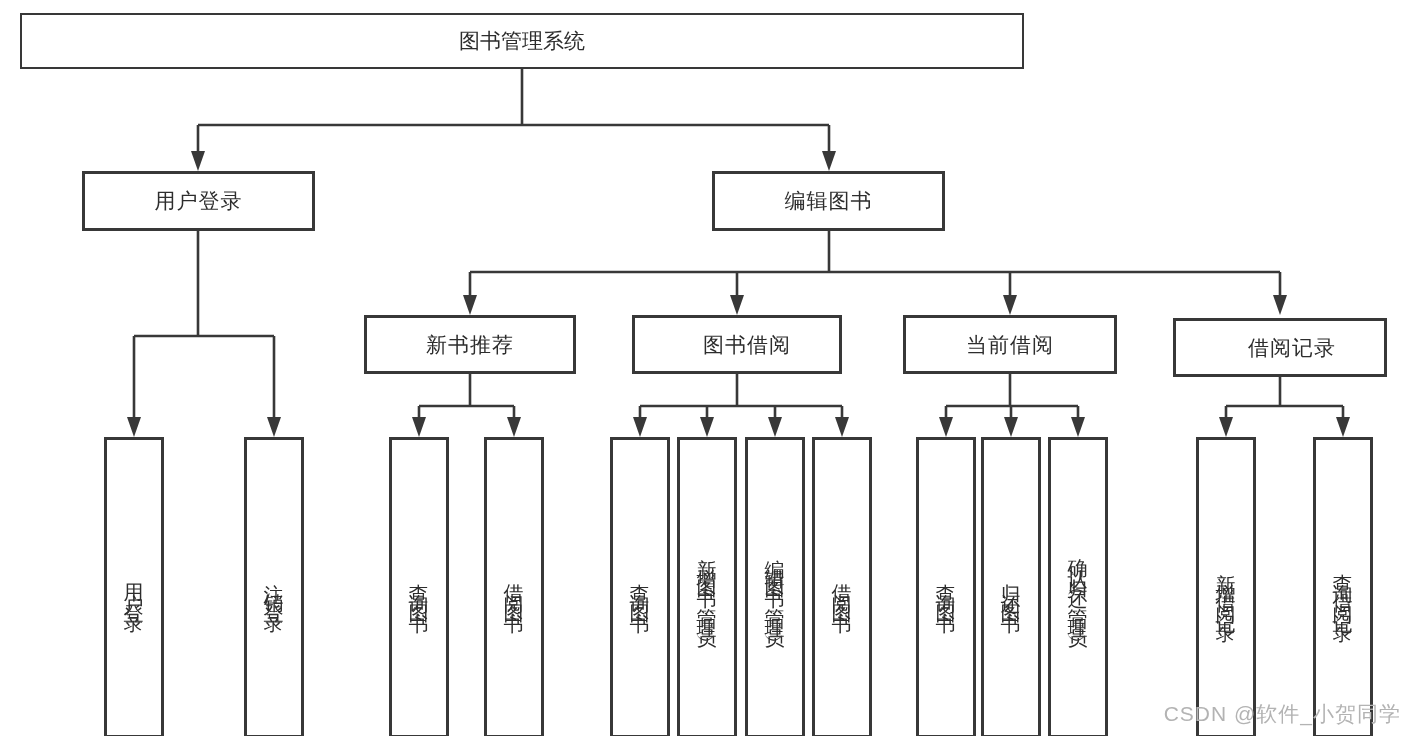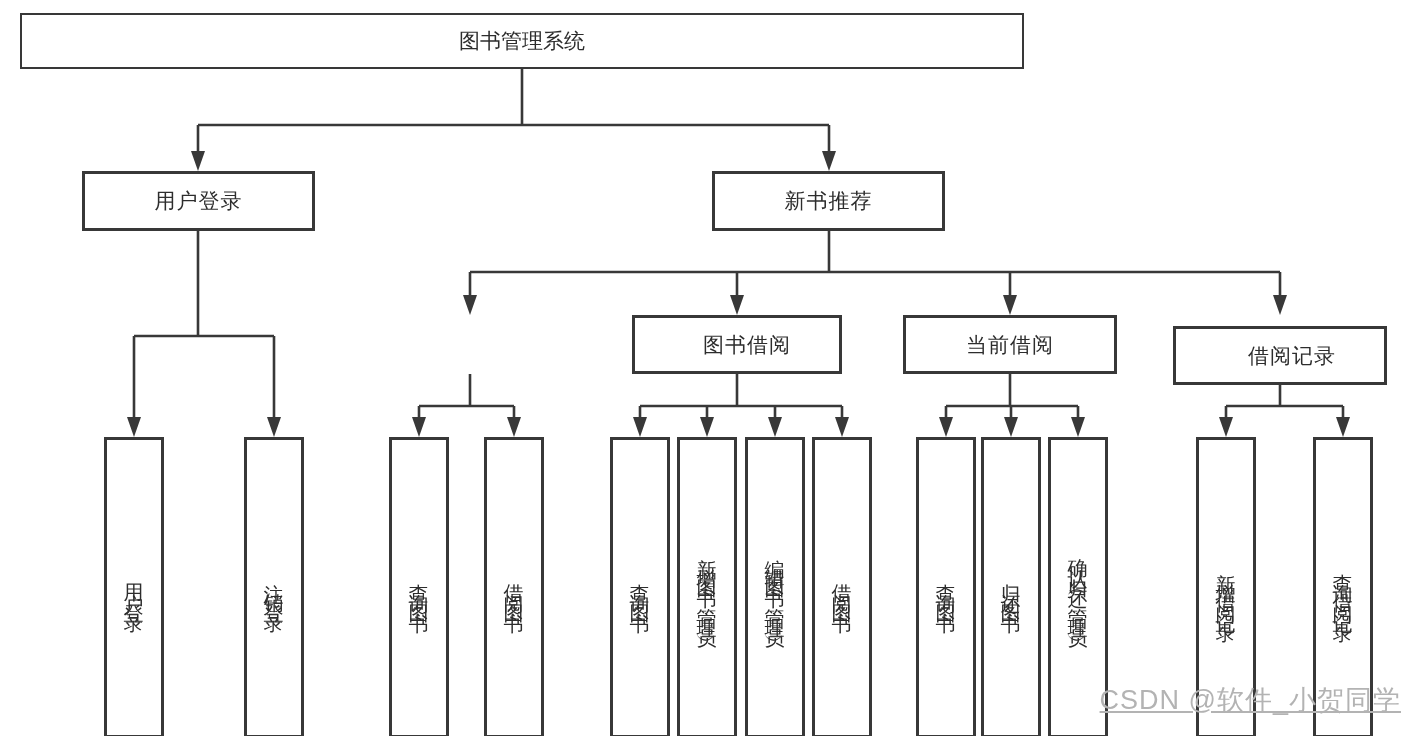--- a/index.html
+++ b/index.html
@@ -22,25 +22,24 @@
   .box.root{border-width:2px;font-size:21px;}
   .box.h{font-size:21px;letter-spacing:1px;}
   .box.v{font-size:20px;}
   .box.v span{
     writing-mode:vertical-lr;
     letter-spacing:10px;
     line-height:1;
     white-space:nowrap;
   }
   .watermark{
-    position:absolute;right:4px;bottom:18px;
-    font-size:27px;letter-spacing:1px;
+    position:absolute;right:4px;bottom:8px;
+    font-size:21px;letter-spacing:1px;
     color:var(--watermark,#b3b3b3);
     z-index:2;
-    text-decoration:underline;
   }
 </style>
 </head>
 <body>
 
 <div class="stage">
 
   <svg class="wires" width="1405" height="747" viewBox="0 0 1405 747">
 
     <path d="M522 69 V125 M198 125 H829 M198 125 V153 M829 125 V153"></path>
@@ -73,25 +72,26 @@
     <polygon points="1071,417 1085,417 1078,437"></polygon>
 
     <path d="M1280 374 V406 M1226 406 H1343 M1226 406 V419 M1343 406 V419"></path>
     <polygon points="1219,417 1233,417 1226,437"></polygon>
     <polygon points="1336,417 1350,417 1343,437"></polygon>
   </svg>
 
   <div class="box root" style="left:20px;top:13px;width:1004px;height:56px;">图书管理系统</div>
 
   <div class="box h" style="left:82px;top:171px;width:233px;height:60px;">用户登录</div>
-  <div class="box h" style="left:712px;top:171px;width:233px;height:60px;">新书推荐</div>
+  <div class="box h" style="left:712px;top:171px;width:233px;height:60px;">编辑图书</div>
 
+  <div class="box h" style="left:364px;top:315px;width:212px;height:59px;">新书推荐</div>
   <div class="box h" style="left:632px;top:315px;width:210px;height:59px;padding-left:20px;">图书借阅</div>
   <div class="box h" style="left:903px;top:315px;width:214px;height:59px;text-align:right;">当前借阅</div>
-  <div class="box h" style="left:1173px;top:326px;width:214px;height:59px;padding-left:24px;">借阅记录</div>
+  <div class="box h" style="left:1173px;top:318px;width:214px;height:59px;padding-left:24px;">借阅记录</div>
 
   <div class="box v" style="left:104px;top:437px;width:60px;height:301px;">
     <span>用户登录</span>
   </div>
   <div class="box v" style="left:244px;top:437px;width:60px;height:301px;">
     <span>注销登录</span>
   </div>
 
   <div class="box v" style="left:389px;top:437px;width:60px;height:301px;">
     <span>查询图书</span>

